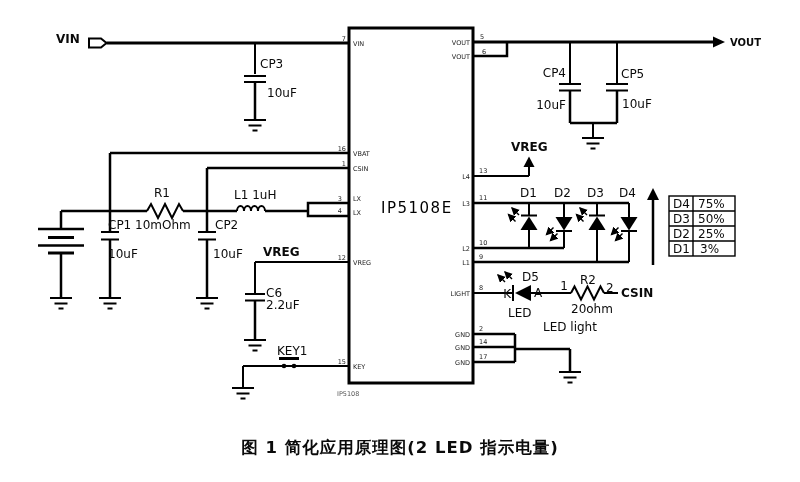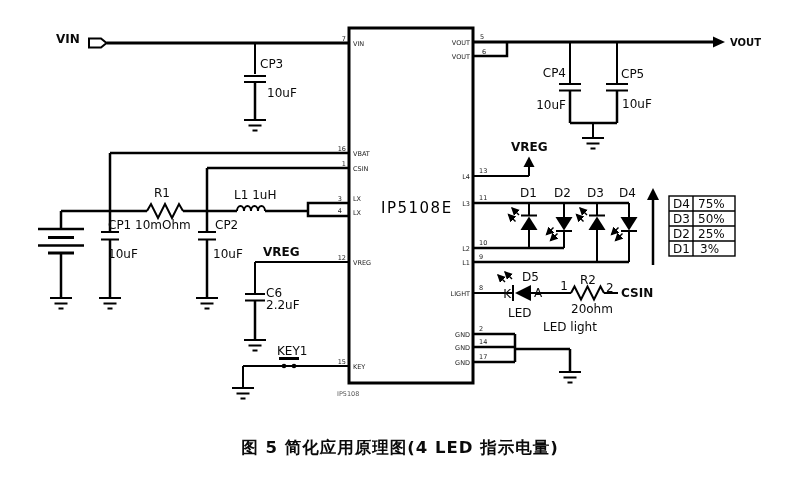--- a/index.html
+++ b/index.html
@@ -264,14 +264,14 @@
   <text class="lbl" text-anchor="end" x="511" y="298">K</text>
   <text class="lbl" x="534" y="297">A</text>
   <text class="lbl" x="508" y="317">LED</text>
   <text class="lbl" x="580" y="284">R2</text>
   <text class="lbl" text-anchor="end" x="568" y="290">1</text>
   <text class="lbl" x="606" y="292">2</text>
   <text class="lbl" x="571" y="313">20ohm</text>
   <text class="lbl" x="543" y="331">LED light</text>
 </svg>
 
-<div id="caption">图 5 简化应用原理图(4 LED 指示电量)</div>
+<div id="caption">图 1 简化应用原理图(2 LED 指示电量)</div>
 </div>
 
 </body></html>

